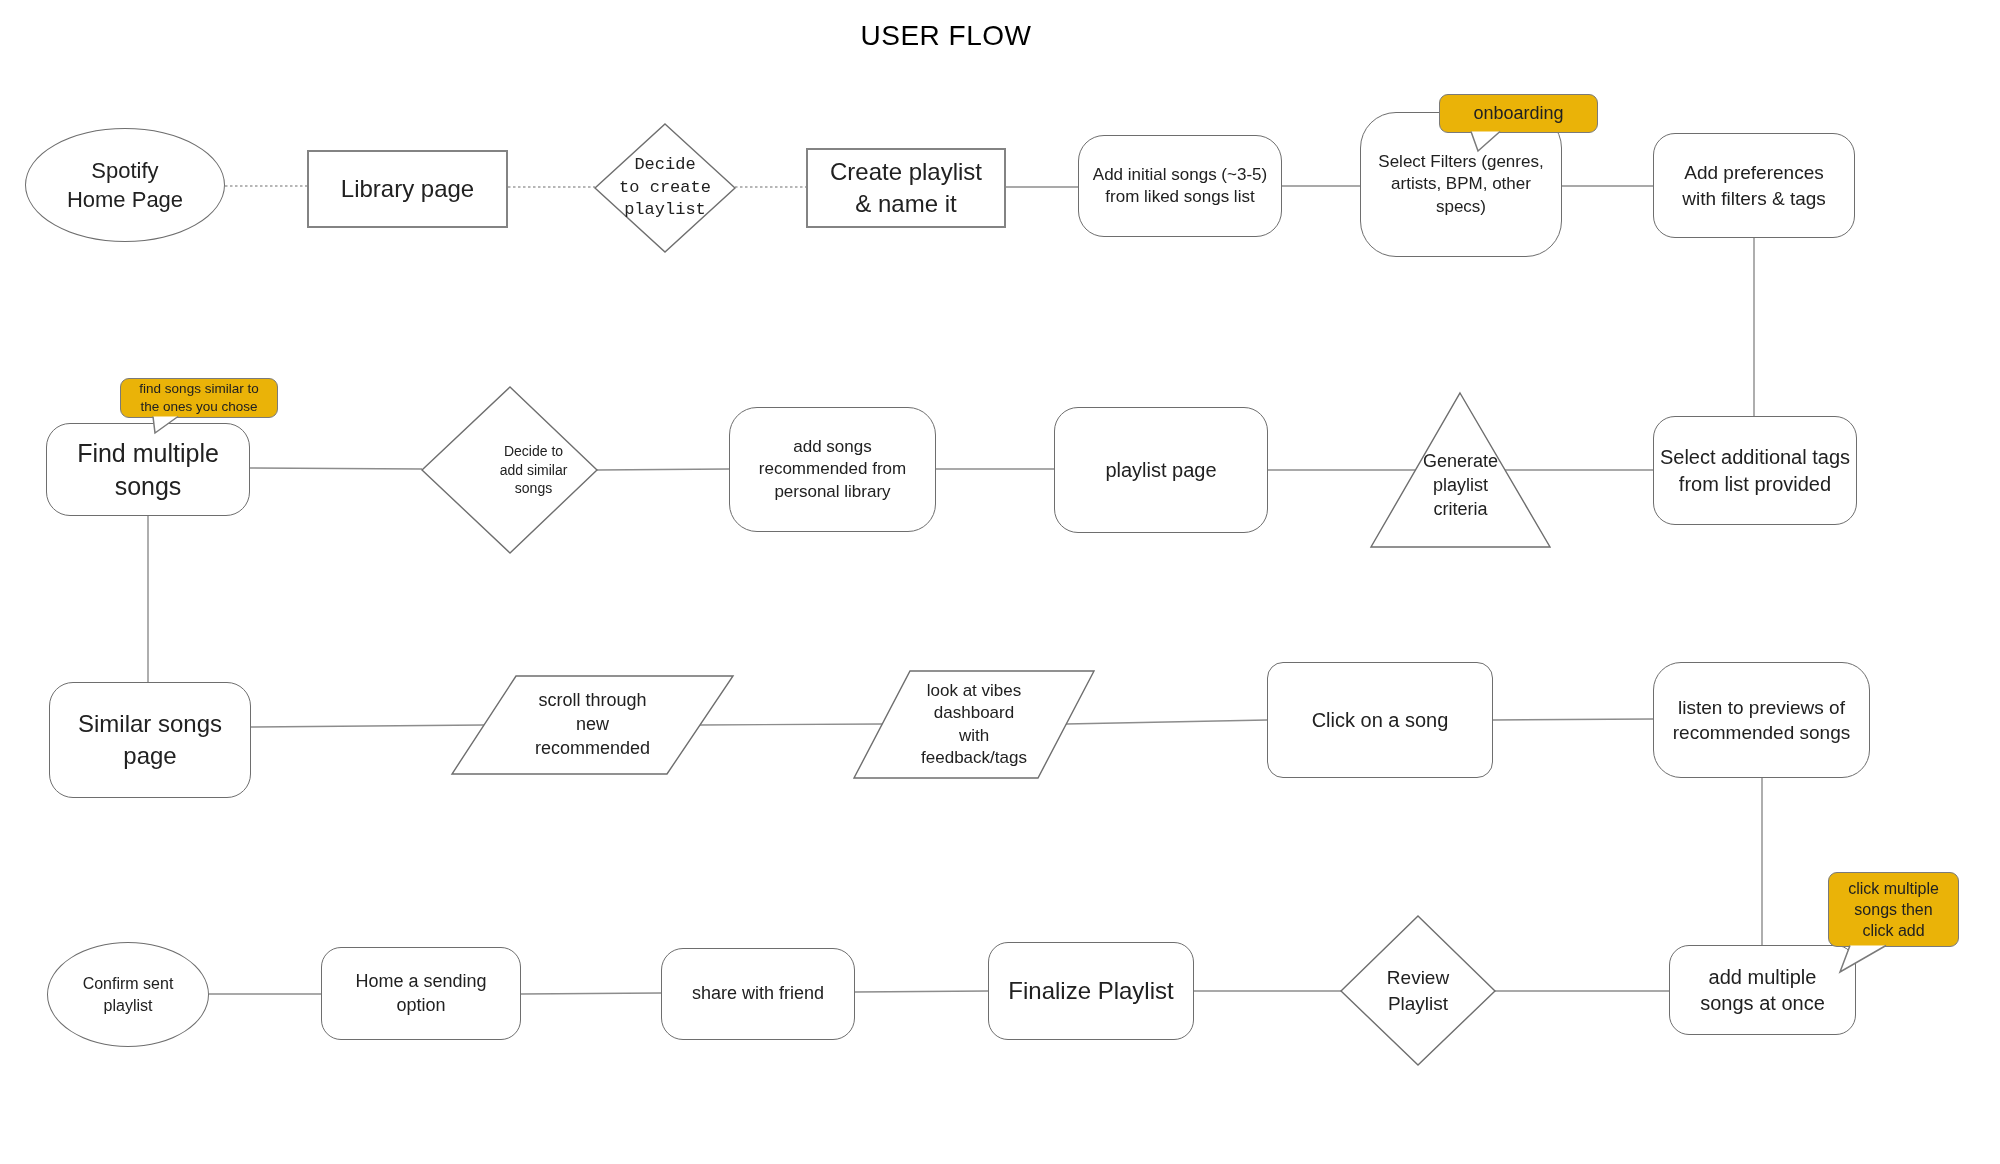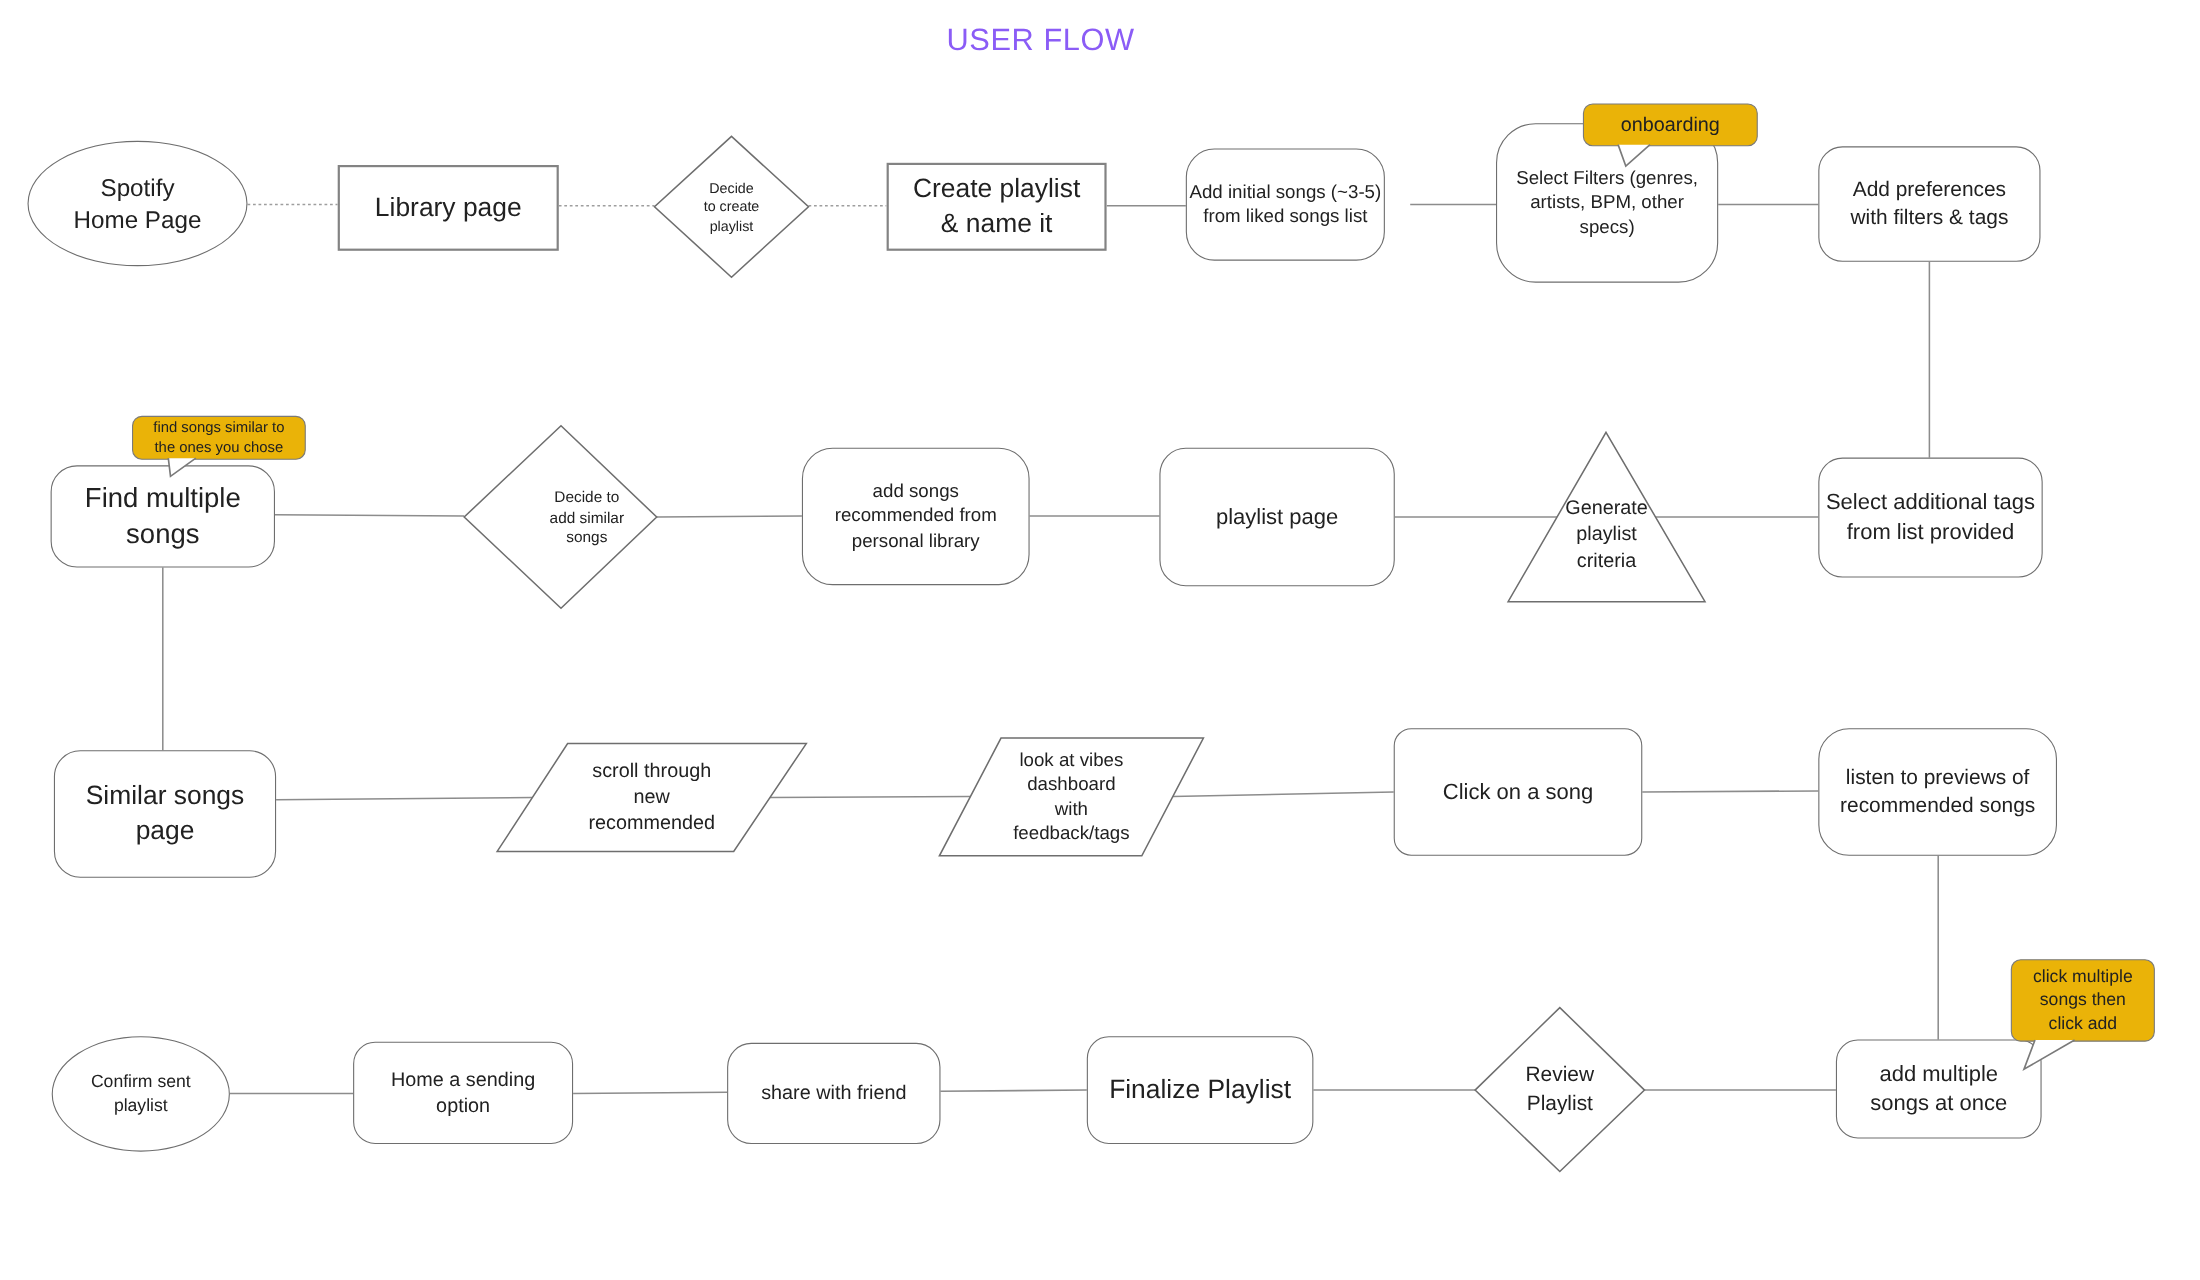--- a/index.html
+++ b/index.html
@@ -3,21 +3,21 @@
 <meta charset="utf-8">
 <style>
   html,body{margin:0;padding:0;background:#ffffff;}
   .canvas{
     position:relative;width:2000px;height:1164px;background:#ffffff;
     font-family:"Liberation Sans",sans-serif;color:#212121;overflow:hidden;
   }
   .layer{position:absolute;left:0;top:0;}
   .title{
     position:absolute;left:796px;top:20px;width:300px;text-align:center;
-    font-size:28px;color:#8b5cf6;letter-spacing:0.5px;
+    font-size:28px;color:#000000;letter-spacing:0.5px;
   }
   .node{
     position:absolute;background:#ffffff;border:1.5px solid #6e6e6e;
     display:flex;align-items:center;justify-content:center;text-align:center;
     box-sizing:border-box;z-index:2;
   }
   .node.sharp{border:2px solid #838383;border-radius:0;}
   .node.ellipse{border-radius:50%;}
   .shape-label{
     position:absolute;display:flex;align-items:center;justify-content:center;
@@ -82,32 +82,32 @@
 
   <div class="node ellipse" style="left:25px;top:128px;width:200px;height:114px;font-size:22px;">
     <span class="lbl">Spotify
 Home Page</span>
   </div>
 
   <div class="node sharp" style="left:307px;top:150px;width:201px;height:78px;font-size:24px;">
     <span class="lbl">Library page</span>
   </div>
 
-  <div class="shape-label" style="left:595px;top:124px;width:140px;height:128px;font-size:13px;">
+  <div class="shape-label" style="left:595px;top:124px;width:140px;height:128px;font-size:17px;font-family:Liberation Mono, monospace;">
     <span class="lbl">Decide
 to create
 playlist</span>
   </div>
 
   <div class="node sharp" style="left:806px;top:148px;width:200px;height:80px;font-size:24px;">
     <span class="lbl">Create playlist
 &amp; name it</span>
   </div>
 
-  <div class="node" style="left:1078px;top:135px;width:181px;height:102px;font-size:17px;border-radius:26px;">
+  <div class="node" style="left:1078px;top:135px;width:204px;height:102px;font-size:17px;border-radius:26px;">
     <span class="lbl">Add initial songs (~3-5)
 from liked songs list</span>
   </div>
 
   <div class="node" style="left:1360px;top:112px;width:202px;height:145px;font-size:17px;border-radius:36px;">
     <span class="lbl">Select Filters (genres,
 artists, BPM, other
 specs)</span>
   </div>
 

